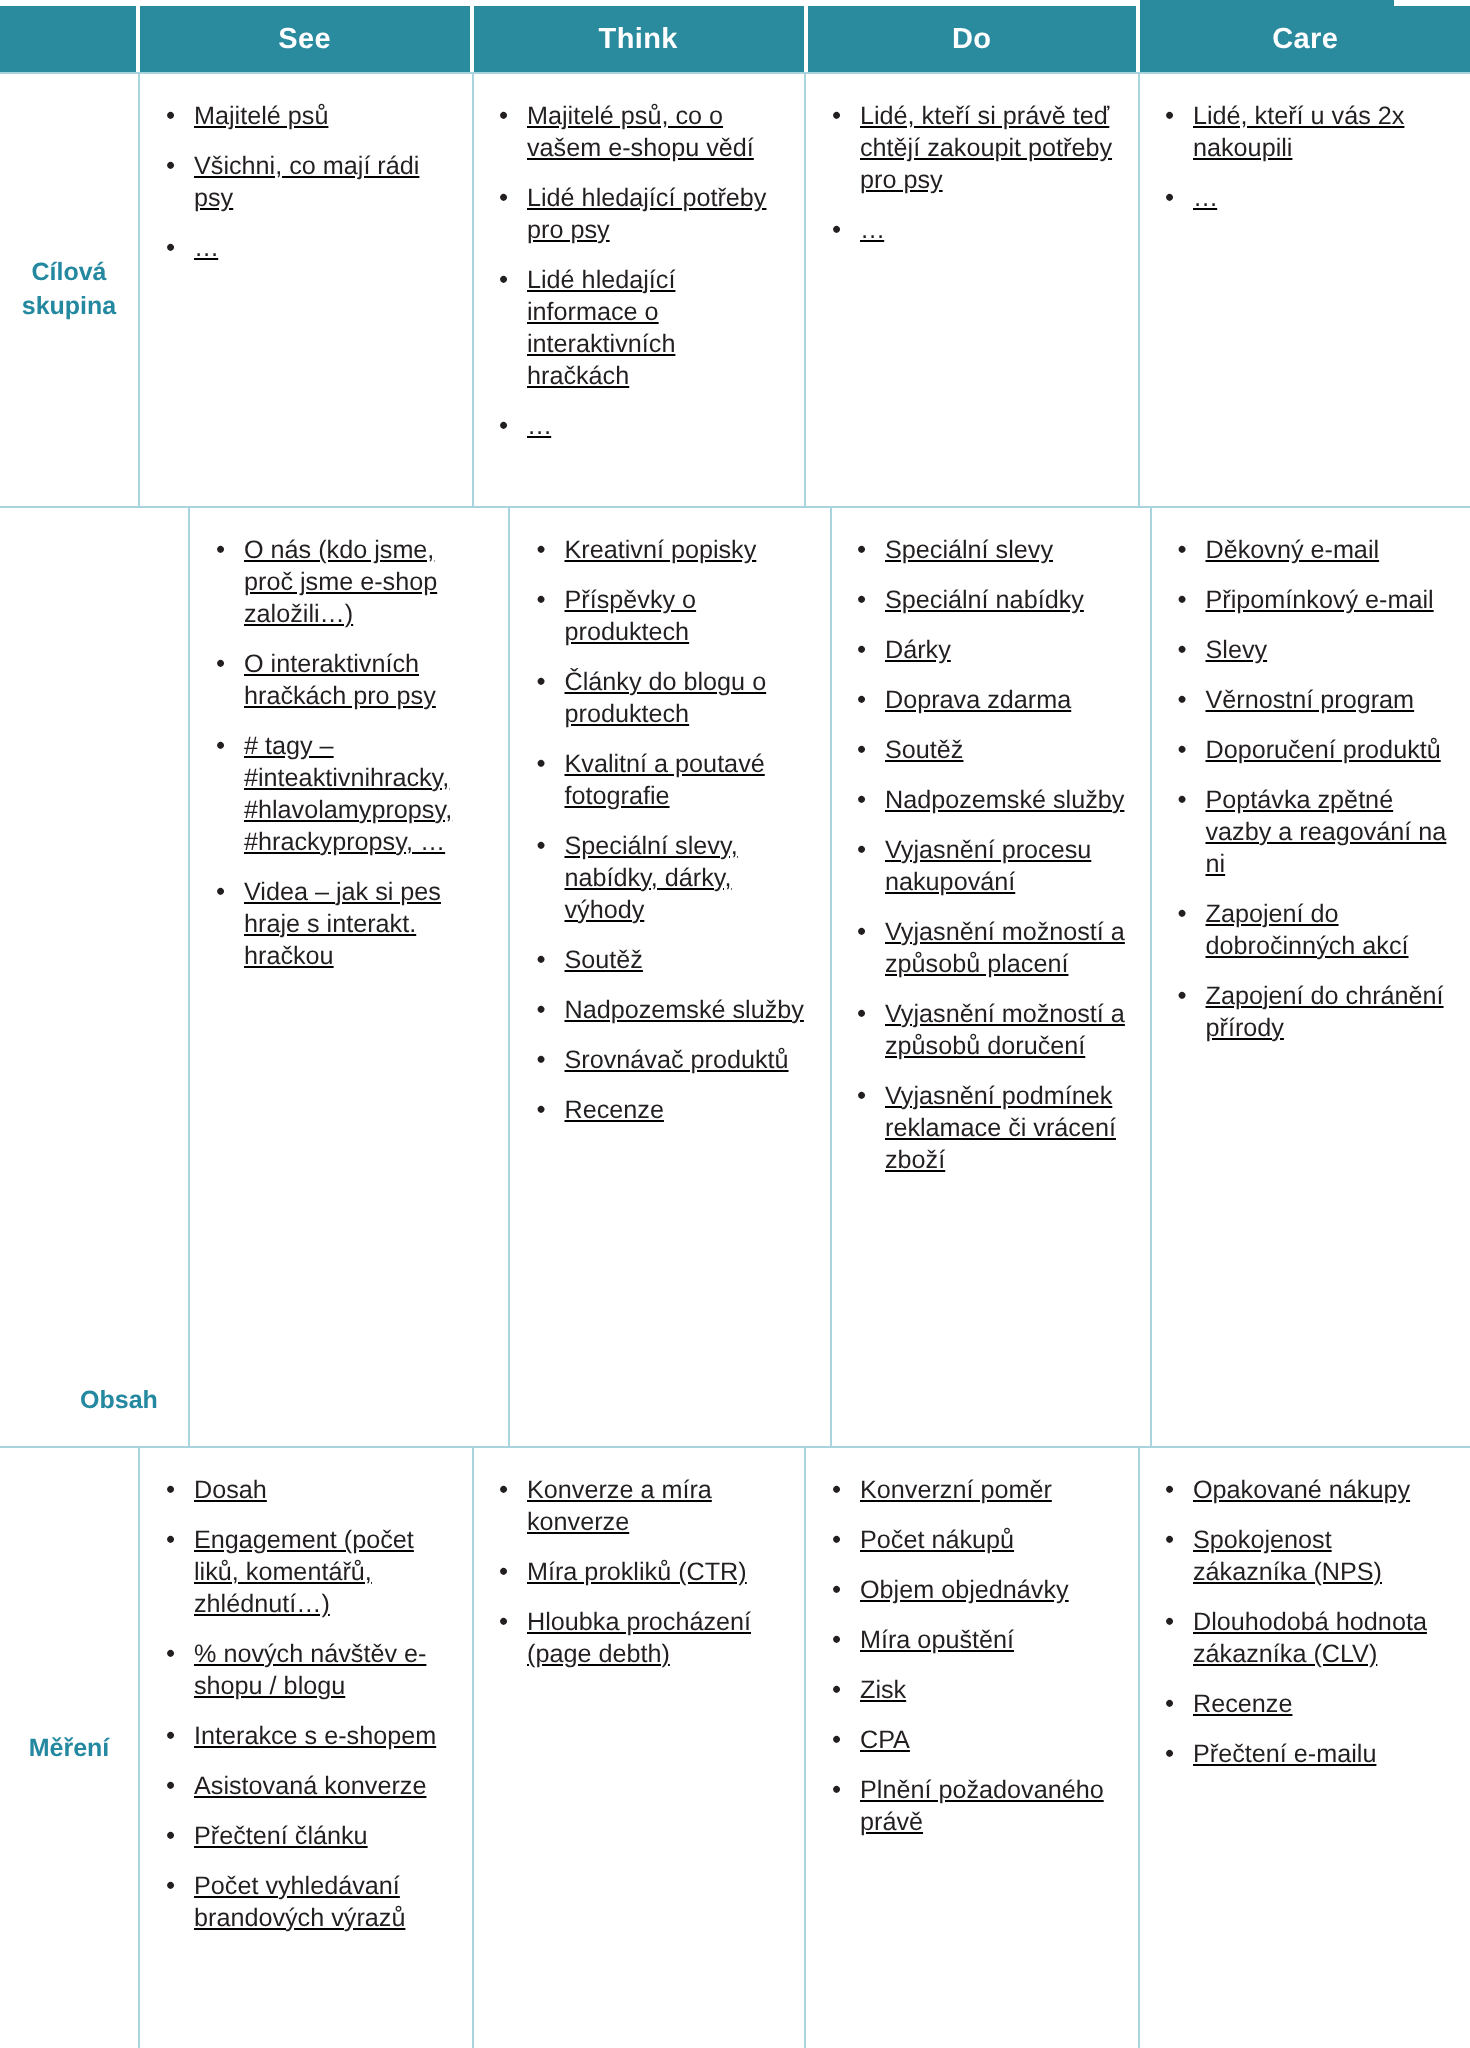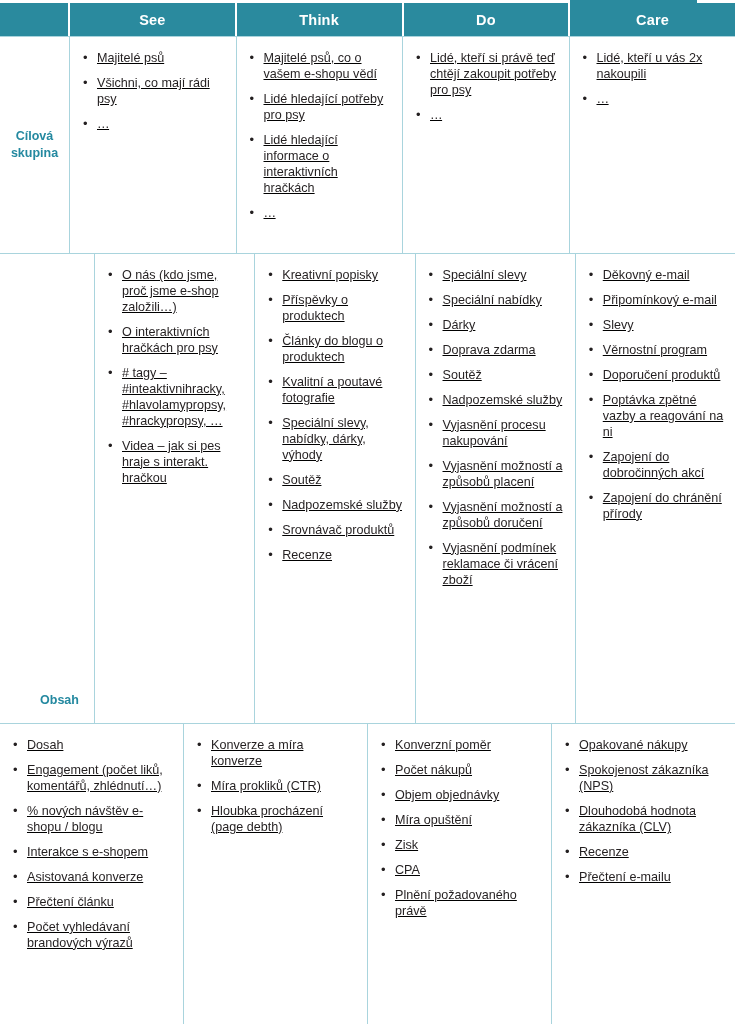--- a/index.html
+++ b/index.html
@@ -235,20 +235,21 @@
             <li>Věrnostní program</li>
             <li>Doporučení produktů</li>
             <li>Poptávka zpětné vazby a reagování na ni</li>
             <li>Zapojení do dobročinných akcí</li>
             <li>Zapojení do chránění přírody</li>
           </ul>
       </div>
     </div>
 
     <div class="data-row row-3">
+      <div class="row-label-cell">Měření</div>
       <div class="content-cell">
         <ul class="bullet-list">
             <li>Dosah</li>
             <li>Engagement (počet liků, komentářů, zhlédnutí…)</li>
             <li>% nových návštěv e-shopu / blogu</li>
             <li>Interakce s e-shopem</li>
             <li>Asistovaná konverze</li>
             <li>Přečtení článku</li>
             <li>Počet vyhledávaní brandových výrazů</li>
           </ul>

